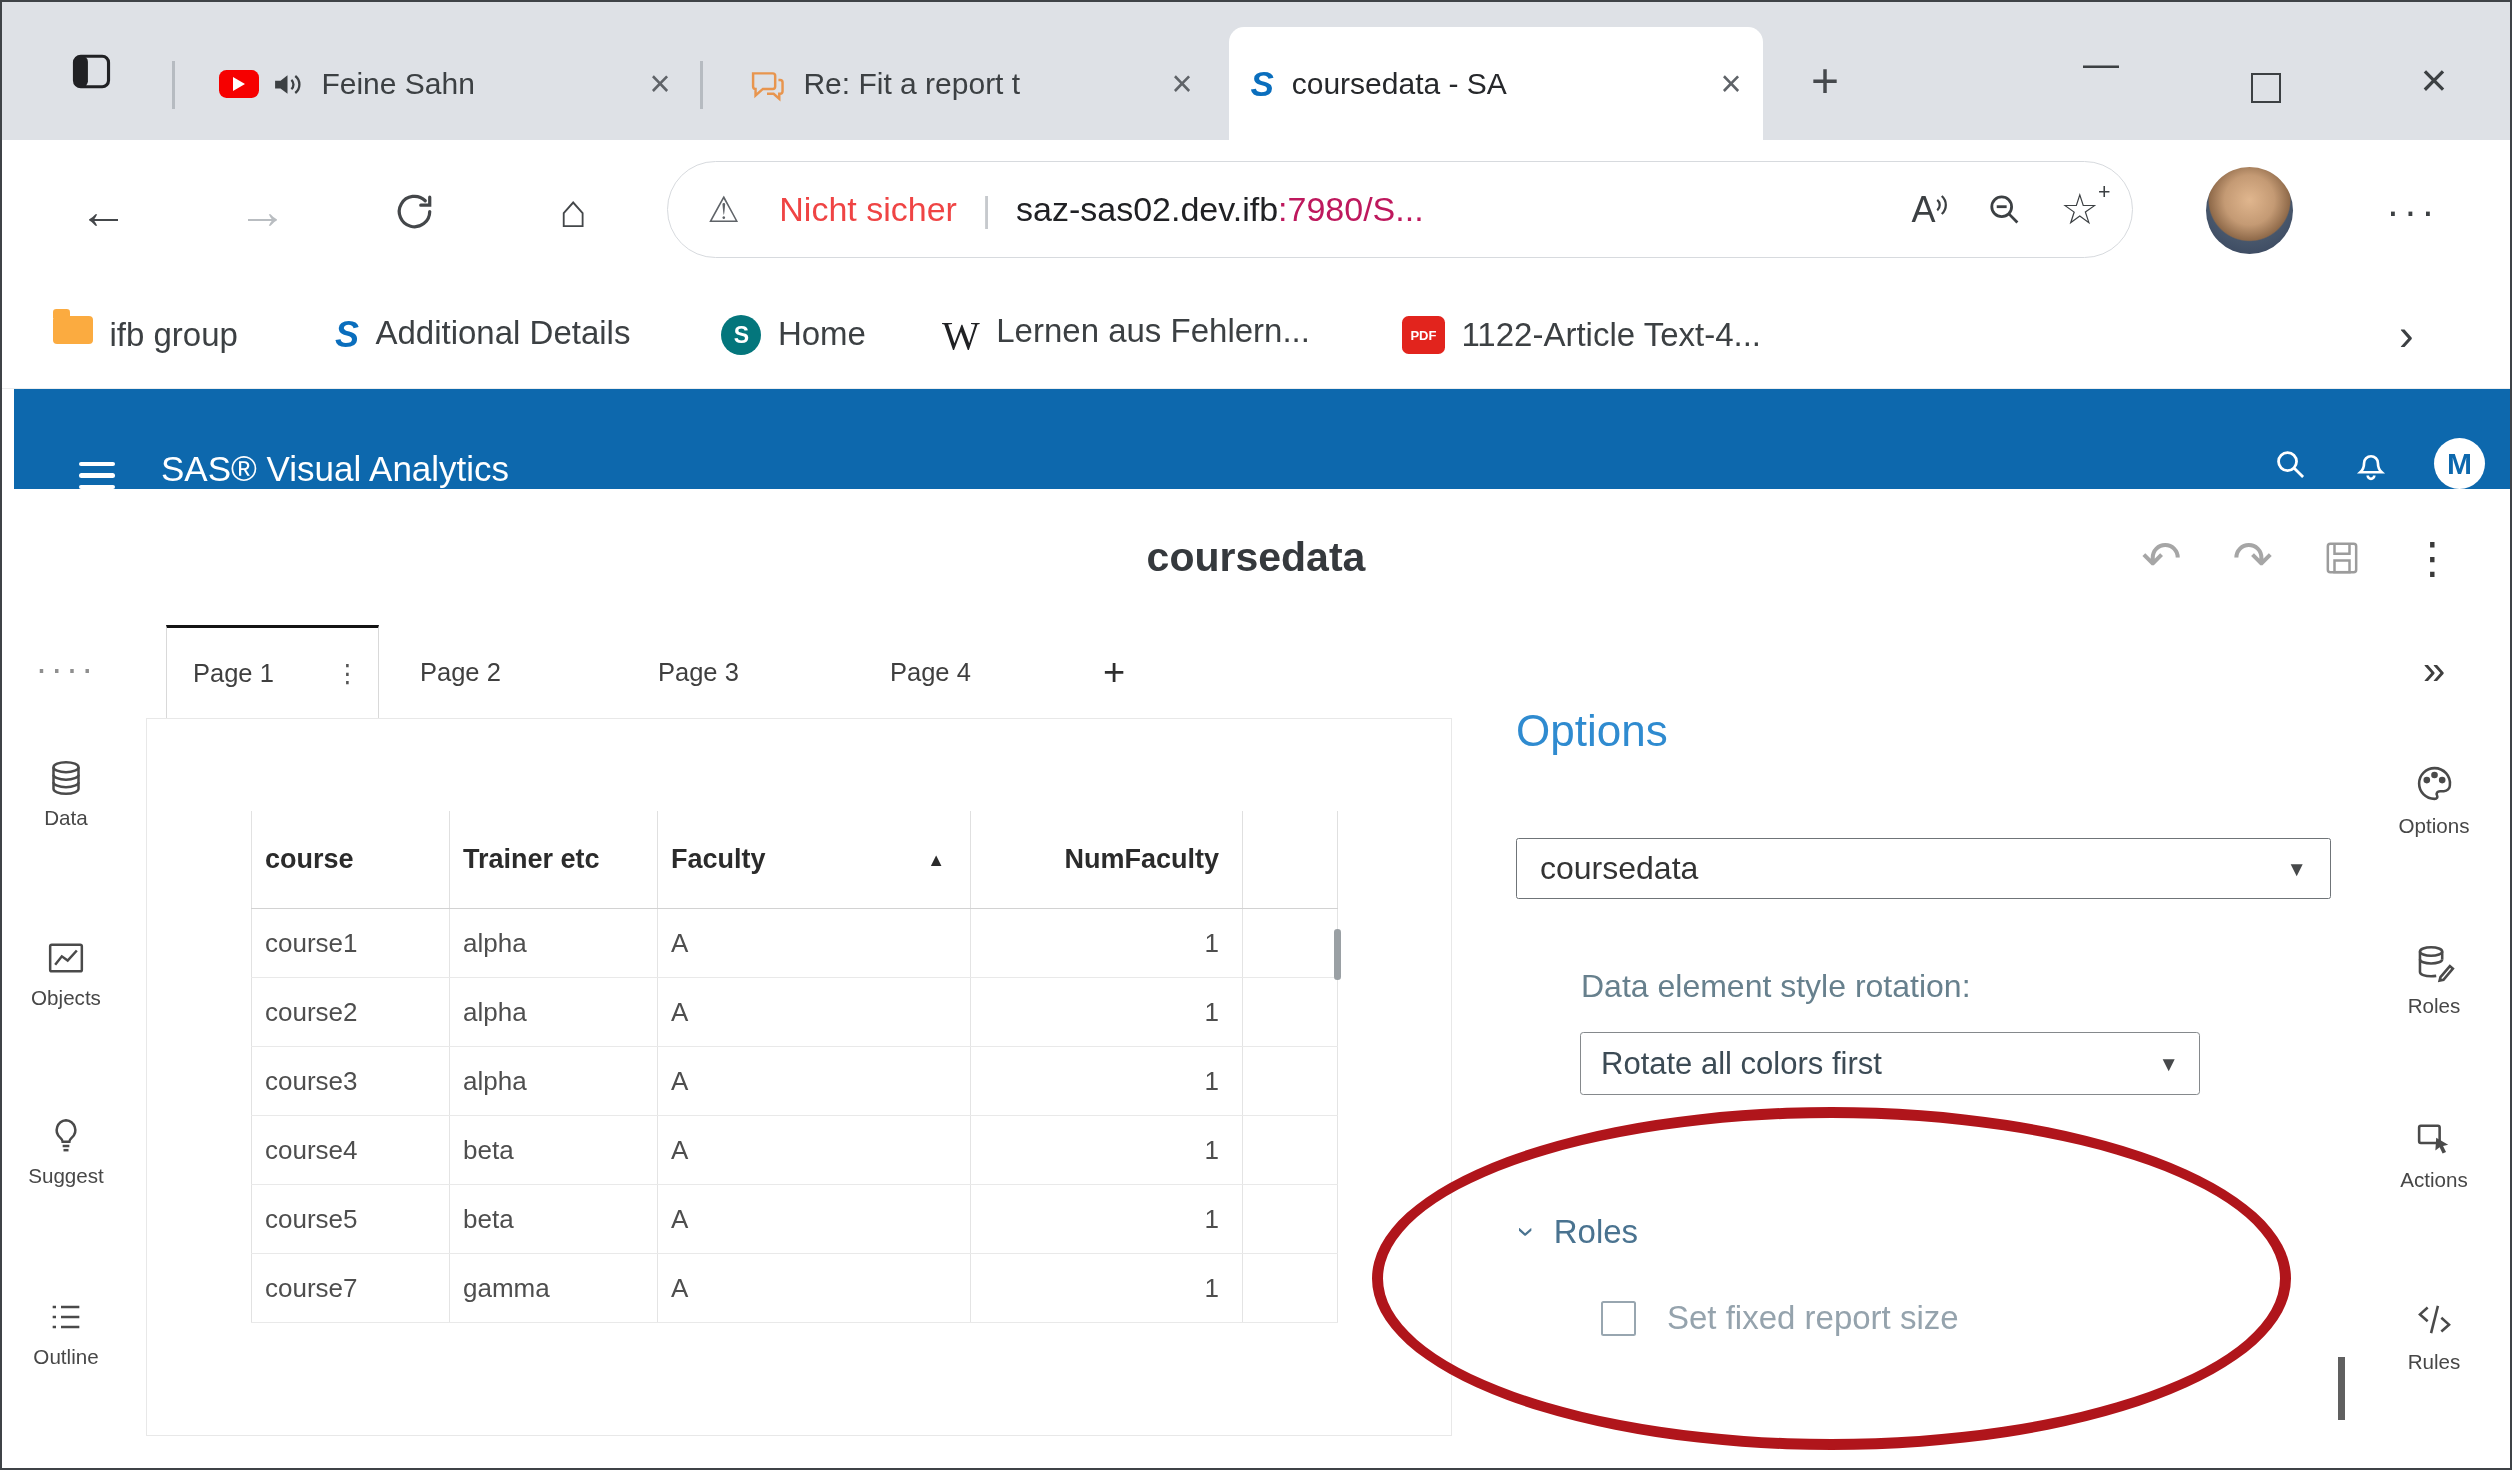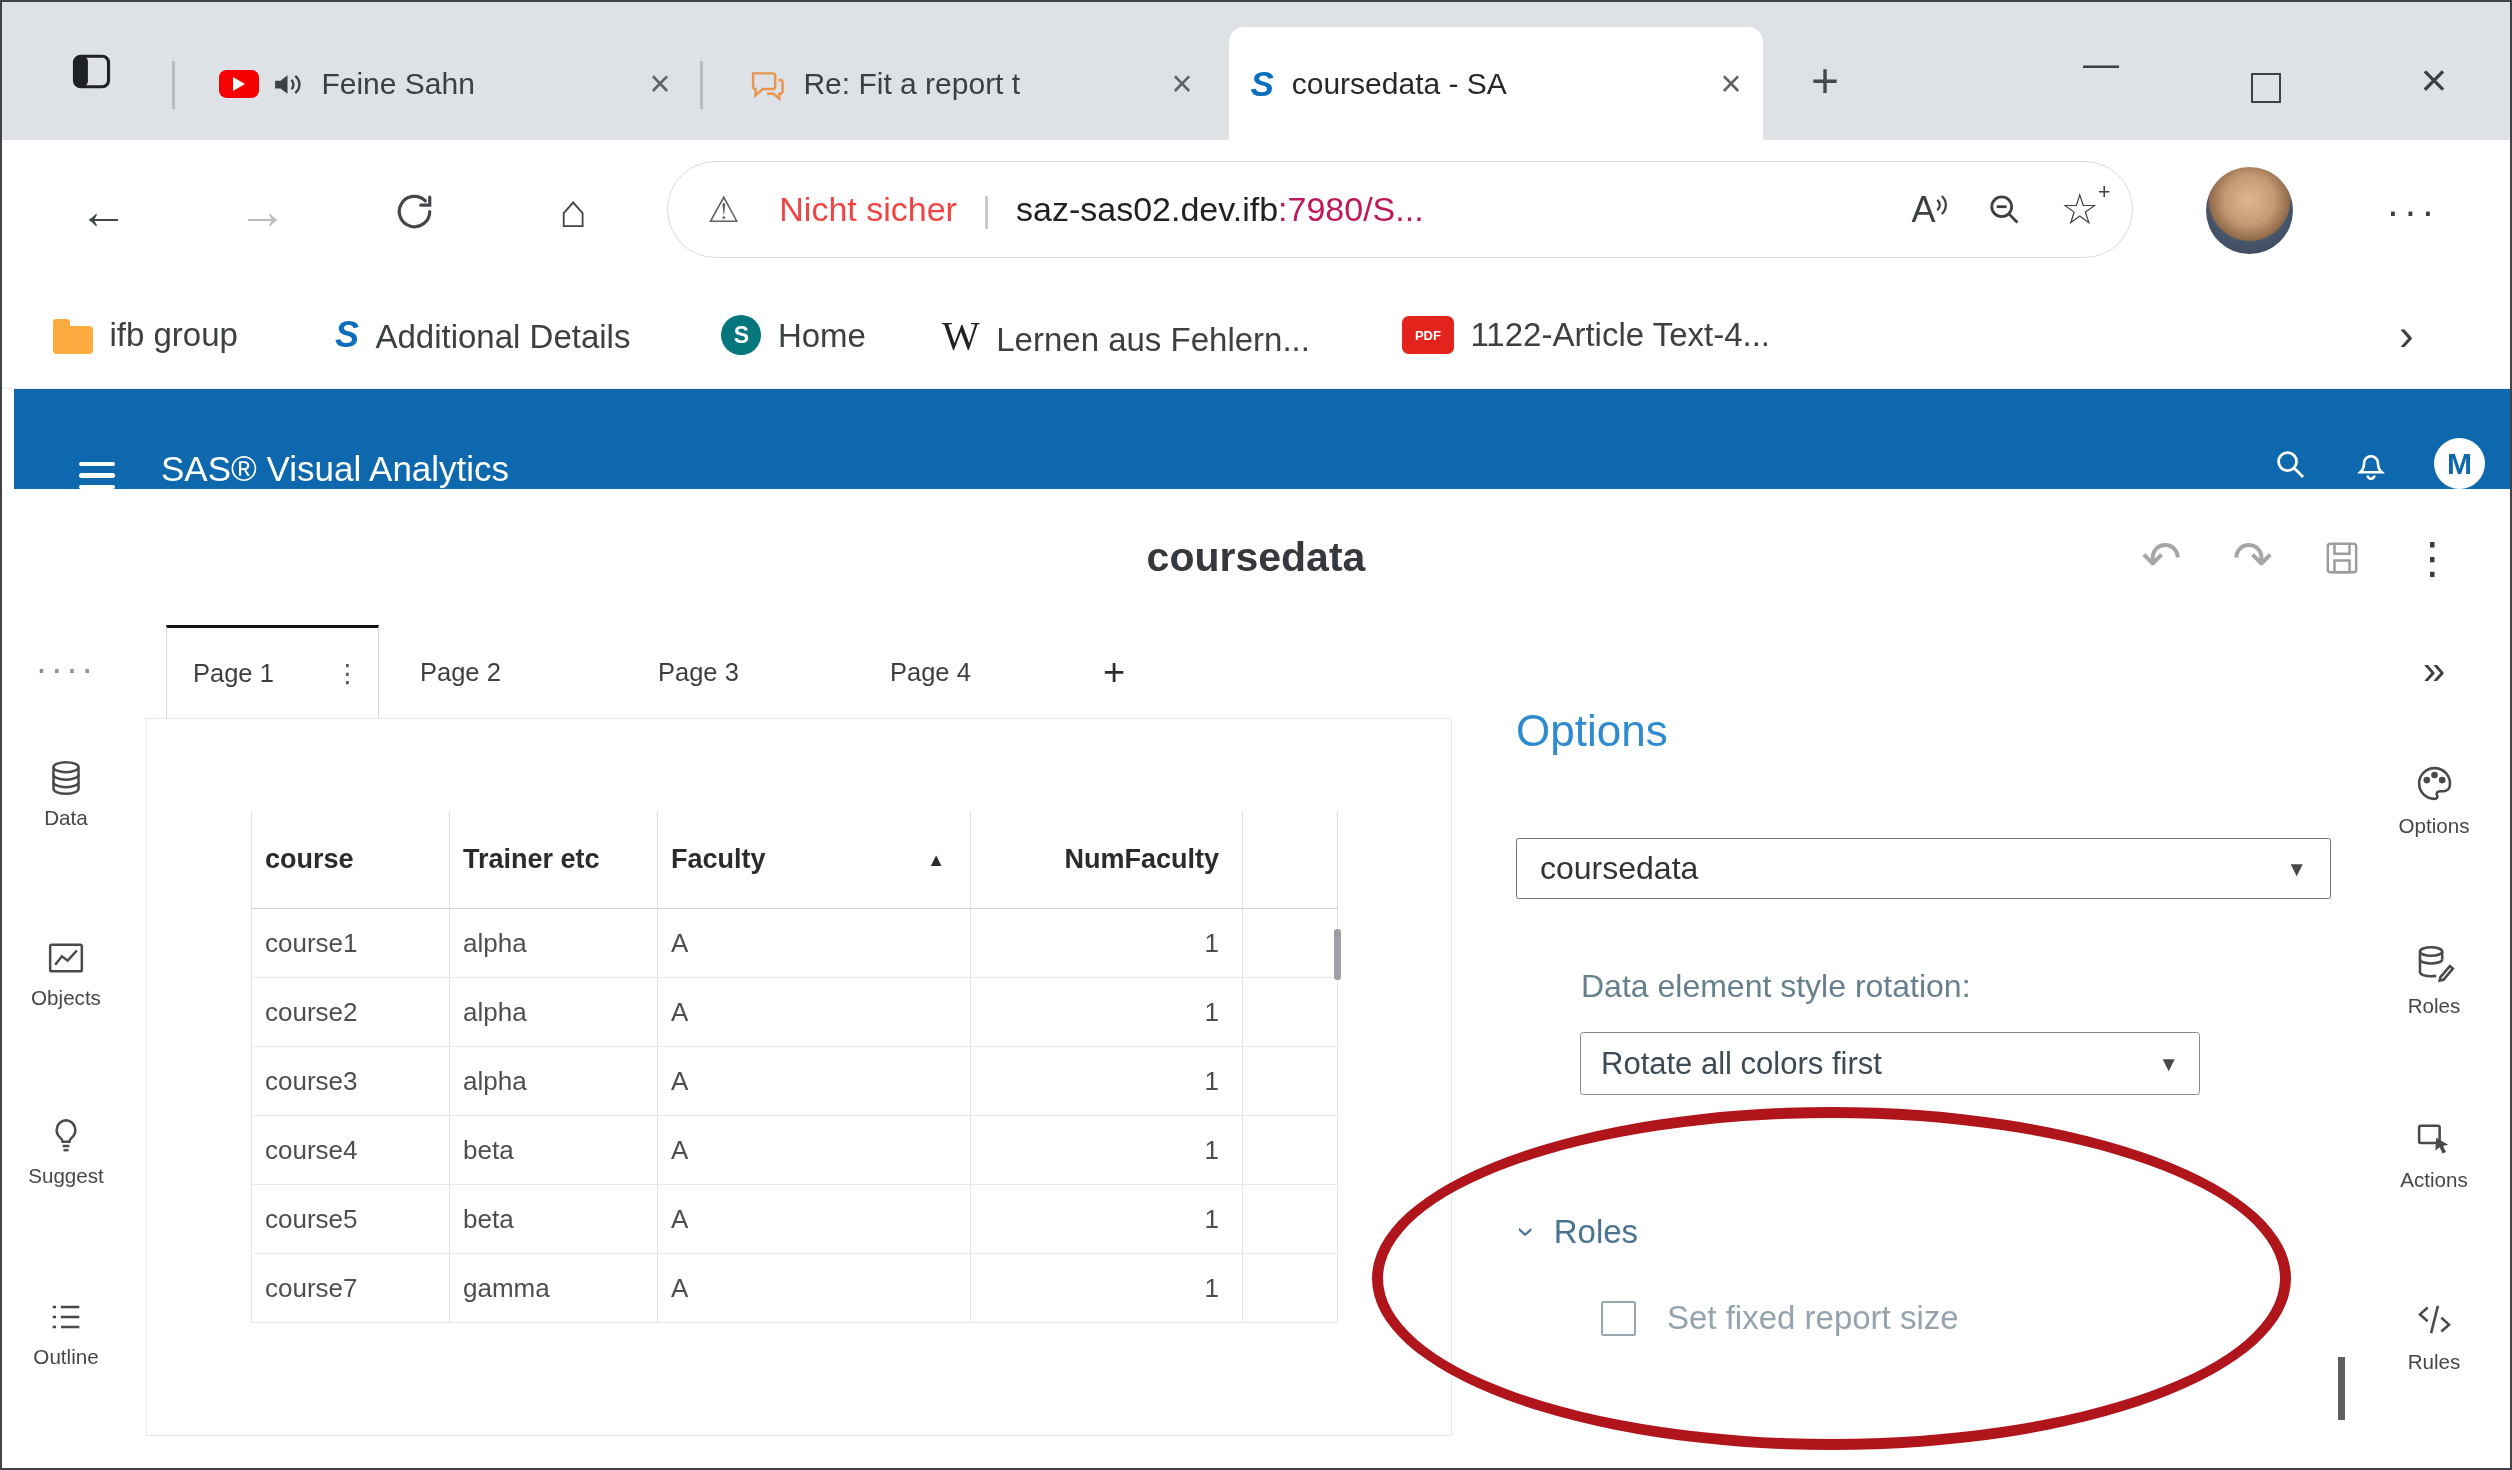--- a/index.html
+++ b/index.html
@@ -47,29 +47,29 @@
   .ab-zoom{margin-right:36px;}
   .ab-fav{position:relative;font-size:43px;color:#3c4043;line-height:1;margin-right:5px;}
   .ab-fav .star-plus{position:absolute;right:-11.5px;top:-6.6px;font-size:21.4px;color:#3c4043;}
   .avatar-photo{position:absolute;left:2204px;top:27px;width:87px;height:87px;border-radius:50%;
     background:radial-gradient(circle at 50% 38%,#e0b68e 0%,#c49a74 36%,#8f6a4a 58%,#47566b 60%,#34415a 100%);}
   .nav-menu{position:absolute;left:2371px;top:0;height:142px;width:79px;display:flex;align-items:center;justify-content:center;
     font-size:40px;color:#3c4043;letter-spacing:4.1px;}
   
   .bookmarks{position:absolute;left:0;top:280px;width:100%;height:107px;background:#fff;display:flex;align-items:center;
     border-bottom:1.6px solid #ededed;box-sizing:border-box;}
-  .bm{display:flex;align-items:flex-end;gap:16.5px;font-size:33px;color:#3c4043;white-space:nowrap;}
+  .bm{display:flex;align-items:flex-start;gap:16.5px;font-size:33px;color:#3c4043;white-space:nowrap;}
   .bm1{margin-left:51px;}.bm2{margin-left:97px;}.bm3{margin-left:91px;}.bm4{margin-left:76px;}.bm5{margin-left:92px;}
   .folder{width:40px;height:28px;background:#fbab40;border-radius:4.1px;position:relative;flex:none;}
   .folder::before{content:"";position:absolute;left:0;top:-6.6px;width:16.5px;height:8.2px;background:#fbab40;border-radius:3.3px 3.3px 0 0;}
   .bm .saslogo{font-size:36px;}
   .sp{width:40px;height:40px;border-radius:50%;background:#04767c;color:#fff;font-size:23px;font-weight:bold;
     display:flex;align-items:center;justify-content:center;flex:none;}
   .wiki{font-family:"Liberation Serif","DejaVu Serif",serif;font-size:40px;color:#202124;flex:none;}
-  .pdf{width:52px;height:38px;background:#e2241d;border-radius:6.6px;color:#fff;font-size:13px;font-weight:bold;
+  .pdf{width:43px;height:38px;background:#e2241d;border-radius:6.6px;color:#fff;font-size:13px;font-weight:bold;
     display:flex;align-items:center;justify-content:center;flex:none;}
   .bm-chev{position:absolute;left:2397px;font-size:44px;color:#3c4043;}
   
   .sas-header{position:absolute;left:12px;top:387px;width:100%;height:100px;background:#0d68ad;display:flex;align-items:flex-end;padding-left:14px;}
   .hb{margin-left:51px;display:flex;flex-direction:column;gap:7.4px;}
   .hb span{display:block;width:36px;height:4.1px;background:#fff;border-radius:2.5px;}
   .app-title{margin-left:46px;font-size:35px;color:#fff;}
   .hdr-right{margin-left:auto;display:flex;align-items:center;gap:44px;margin-right:51px;}
   .hdr-avatar{width:51px;height:51px;border-radius:50%;background:#fff;color:#0d68ad;font-weight:bold;font-size:30px;
     display:flex;align-items:center;justify-content:center;}

